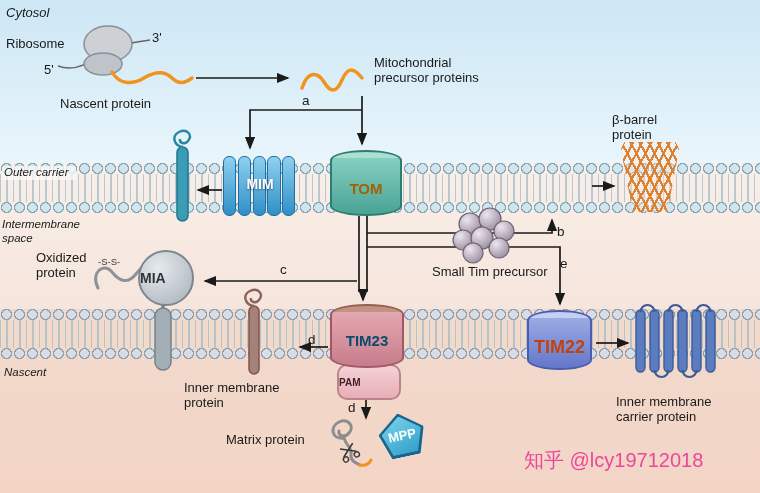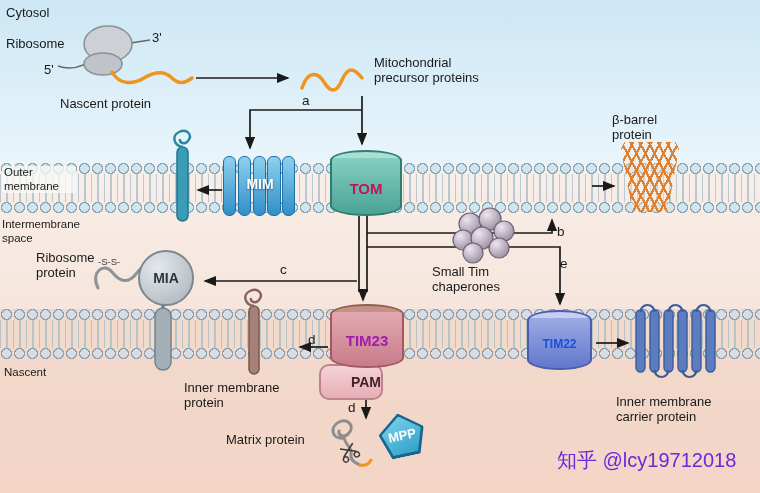--- a/index.html
+++ b/index.html
@@ -14,52 +14,52 @@
   .membrane{position:absolute;left:0;width:760px;height:52px;z-index:1;}
   .leaf{position:absolute;left:0;right:0;height:13px;background-repeat:repeat-x;background-size:13px 13px;}
   .leaf.t{top:0;}.leaf.b{bottom:0;}
   .om .leaf{background-image:radial-gradient(circle at 6.5px 6.5px,#d2e4ec 4.2px,#84a8ba 4.3px 5.5px,transparent 5.8px);}
   .im .leaf{background-image:radial-gradient(circle at 6.5px 6.5px,#d8dde5 4.2px,#8da0b0 4.3px 5.5px,transparent 5.8px);}
   .tails{position:absolute;left:0;right:0;top:12px;bottom:12px;opacity:.75;
     background-image:repeating-linear-gradient(90deg,#a2bcc9 0 1.2px,transparent 1.2px 6.5px);}
   svg.overlay{position:absolute;left:0;top:0;z-index:2;}
   .lbl{position:absolute;z-index:4;font-size:13px;line-height:1.18;}
   .ctr{text-align:left;}
-  .region{font-size:11.5px;z-index:4;}
+  .region{font-style:italic;font-size:11.5px;z-index:4;}
   .backed{background:rgba(250,248,246,.78);padding:0 2px;border-radius:2px;}
   .step-letter{position:absolute;z-index:4;font-size:13.5px;}
   .cyl{position:absolute;z-index:3;}
   .ctop{position:absolute;left:0;right:0;top:0;height:16px;border-radius:50%;border:2px solid;}
   .cbody{position:absolute;left:0;right:0;top:8px;bottom:0;border:2px solid;border-top:none;
          border-radius:4px 4px 50% 50% / 4px 4px 10px 10px;}
   .clabel{position:absolute;left:0;right:0;text-align:center;font-weight:bold;z-index:2;}
   .mim{position:absolute;left:223px;top:156px;width:74px;height:60px;z-index:3;display:flex;}
   .tube{width:12px;height:58px;margin-right:1.5px;border-radius:6px;
         background:linear-gradient(180deg,#8fd0f0,#2f8fc8);border:1.5px solid #1d6fa6;}
   .mim-label{position:absolute;left:0;right:0;top:20px;text-align:center;color:#fff;font-weight:bold;
              font-size:14px;text-shadow:0 1px 2px rgba(0,20,60,.55);}
   .mia{position:absolute;left:138px;top:250px;width:52px;height:52px;border-radius:50%;z-index:3;
        background:radial-gradient(circle at 35% 30%,#e4e9ed,#a8b1b9);border:2px solid #7d858d;
-       display:flex;align-items:center;justify-content:center;font-weight:bold;font-size:14px;color:#30353a;}
-  .pam{position:absolute;left:319px;top:364px;width:60px;height:32px;z-index:3;border-radius:10px;
+       display:flex;align-items:center;font-weight:bold;font-size:14px;color:#30353a;}
+  .pam{position:absolute;left:337px;top:364px;width:60px;height:32px;z-index:3;border-radius:10px;
        background:linear-gradient(180deg,#f5d2d6,#e7aeb6);border:2px solid #bb848d;
-       display:flex;align-items:center;justify-content:flex-end;font-weight:bold;font-size:14px;color:#44202c;}
+       display:flex;align-items:center;justify-content:flex-start;font-weight:bold;font-size:10px;color:#44202c;}
   .mpp{position:absolute;left:379px;top:413px;width:46px;height:44px;z-index:3;transform:rotate(-12deg);
        clip-path:polygon(50% 0%,100% 40%,81% 100%,19% 100%,0% 40%);background:#17648c;}
   .mpp-in{position:absolute;left:3px;top:3px;right:3px;bottom:3px;
        clip-path:polygon(50% 0%,100% 40%,81% 100%,19% 100%,0% 40%);
        background:linear-gradient(160deg,#7dd4ec,#2f9ec7);
        display:flex;align-items:center;justify-content:center;color:#fff;font-weight:bold;font-size:13px;}
   .barrel{position:absolute;left:621px;top:142px;width:58px;height:70px;z-index:3;
        clip-path:polygon(6% 0,94% 0,100% 10%,80% 100%,20% 100%,0 10%);
        background:
          repeating-linear-gradient(62deg,#df8030 0 2.2px,transparent 2.2px 8px),
          repeating-linear-gradient(-62deg,#df8030 0 2.2px,transparent 2.2px 8px),
          rgba(252,238,222,.35);}
-  .watermark{position:absolute;left:524px;top:447px;z-index:4;font-size:20px;color:#6d28d9;margin-left:33px;}
+  .watermark{position:absolute;left:524px;top:447px;z-index:4;font-size:20px;color:#ec4899;}
 </style>
 </head>
 <body>
 
 <div id="canvas">
 
   <div class="bg bg-cytosol"></div>
   <div class="bg bg-ims"></div>
   <div class="bg bg-matrix"></div>
 
@@ -175,62 +175,62 @@
     <div class="tube"></div>
     <div class="tube"></div>
     <div class="tube"></div>
     <div class="tube"></div>
     <div class="mim-label">MIM</div>
   </div>
 
   <div class="cyl" style="left:330px;top:150px;width:72px;height:66px">
     <div class="ctop" style="background:#aadfd3;border-color:#2e7d71"></div>
     <div class="cbody" style="background:linear-gradient(180deg,#84cfc0,#4aa394);border-color:#2e7d71"></div>
-    <div class="clabel" style="top:30px;font-size:15px;color:#be185d">TOM</div>
+    <div class="clabel" style="top:30px;font-size:15px;color:#a16207">TOM</div>
   </div>
 
 
   <div class="barrel"></div>
 
   <div class="mia">
     <span>MIA</span>
   </div>
 
   <div class="pam">
     <span>PAM</span>
   </div>
 
   <div class="cyl" style="left:330px;top:304px;width:74px;height:64px">
     <div class="ctop" style="background:#c59184;border-color:#8f6052"></div>
     <div class="cbody" style="background:linear-gradient(180deg,#e3a8b1,#c77d8b);border-color:#a25666"></div>
-    <div class="clabel" style="top:28px;font-size:15px;color:#a21caf">TIM23</div>
+    <div class="clabel" style="top:28px;font-size:15px;color:#0c4a6e">TIM23</div>
   </div>
 
   <div class="cyl" style="left:527px;top:310px;width:65px;height:60px">
     <div class="ctop" style="background:#c6cef1;border-color:#4a5cae"></div>
     <div class="cbody" style="background:linear-gradient(180deg,#9aaae3,#6377cb);border-color:#4a5cae"></div>
-    <div class="clabel" style="top:27px;font-size:12px;color:#1d4ed8">TIM22</div>
+    <div class="clabel" style="top:27px;font-size:18px;color:#c2410c">TIM22</div>
   </div>
 
   <div class="mpp">
     <div class="mpp-in">MPP</div>
   </div>
 
   <div class="lbl region" style="left:6px;top:5px;font-size:13px">Cytosol</div>
   <div class="lbl" style="left:6px;top:36px">Ribosome</div>
   <div class="lbl" style="left:152px;top:30px">3'</div>
   <div class="lbl" style="left:44px;top:62px">5'</div>
   <div class="lbl" style="left:60px;top:96px">Nascent protein</div>
   <div class="lbl" style="left:374px;top:55px;width:120px">Mitochondrial precursor proteins</div>
   <div class="lbl ctr" style="left:612px;top:112px;width:80px">β-barrel protein</div>
-  <div class="lbl region backed" style="left:2px;top:166px;width:70px">Outer membrane</div>
+  <div class="lbl region backed" style="left:2px;top:166px;width:70px">Outer carrier</div>
   <div class="lbl region" style="left:2px;top:218px;width:95px">Intermembrane space</div>
-  <div class="lbl ctr" style="left:36px;top:250px;width:75px">Ribosome protein</div>
+  <div class="lbl ctr" style="left:36px;top:250px;width:75px">Oxidized protein</div>
   <div class="lbl" style="left:98px;top:256px;font-size:9.5px;color:#3a3a3a">-S-S-</div>
-  <div class="lbl ctr" style="left:432px;top:264px;width:120px">Small Tim chaperones</div>
+  <div class="lbl ctr" style="left:432px;top:264px;width:120px">Small Tim precursor</div>
   <div class="lbl region" style="left:4px;top:366px">Nascent</div>
   <div class="lbl ctr" style="left:184px;top:380px;width:125px">Inner membrane protein</div>
   <div class="lbl" style="left:226px;top:432px">Matrix protein</div>
   <div class="lbl ctr" style="left:616px;top:394px;width:135px">Inner membrane carrier protein</div>
 
   <div class="step-letter" style="left:302px;top:93px">a</div>
   <div class="step-letter" style="left:557px;top:224px">b</div>
   <div class="step-letter" style="left:280px;top:262px">c</div>
   <div class="step-letter" style="left:308px;top:332px">d</div>
   <div class="step-letter" style="left:560px;top:256px">e</div>

